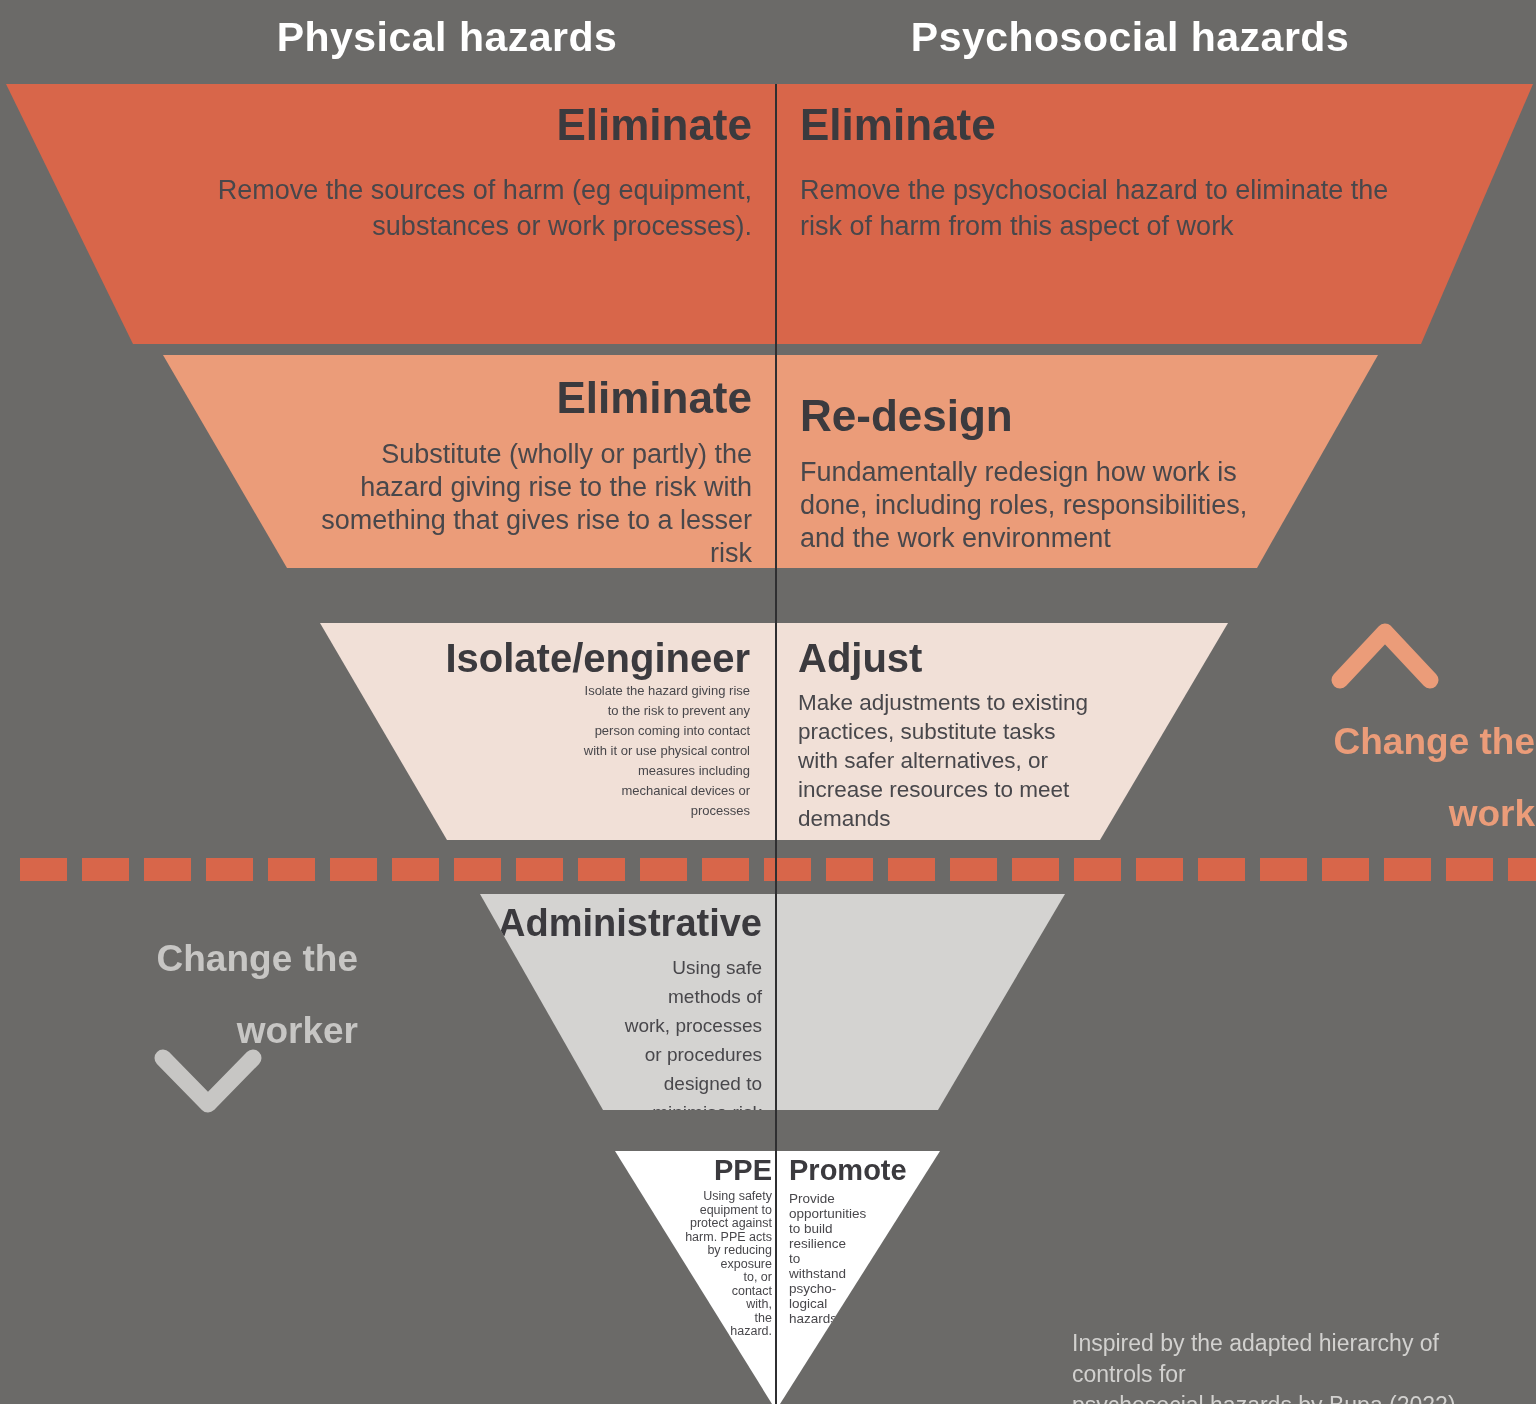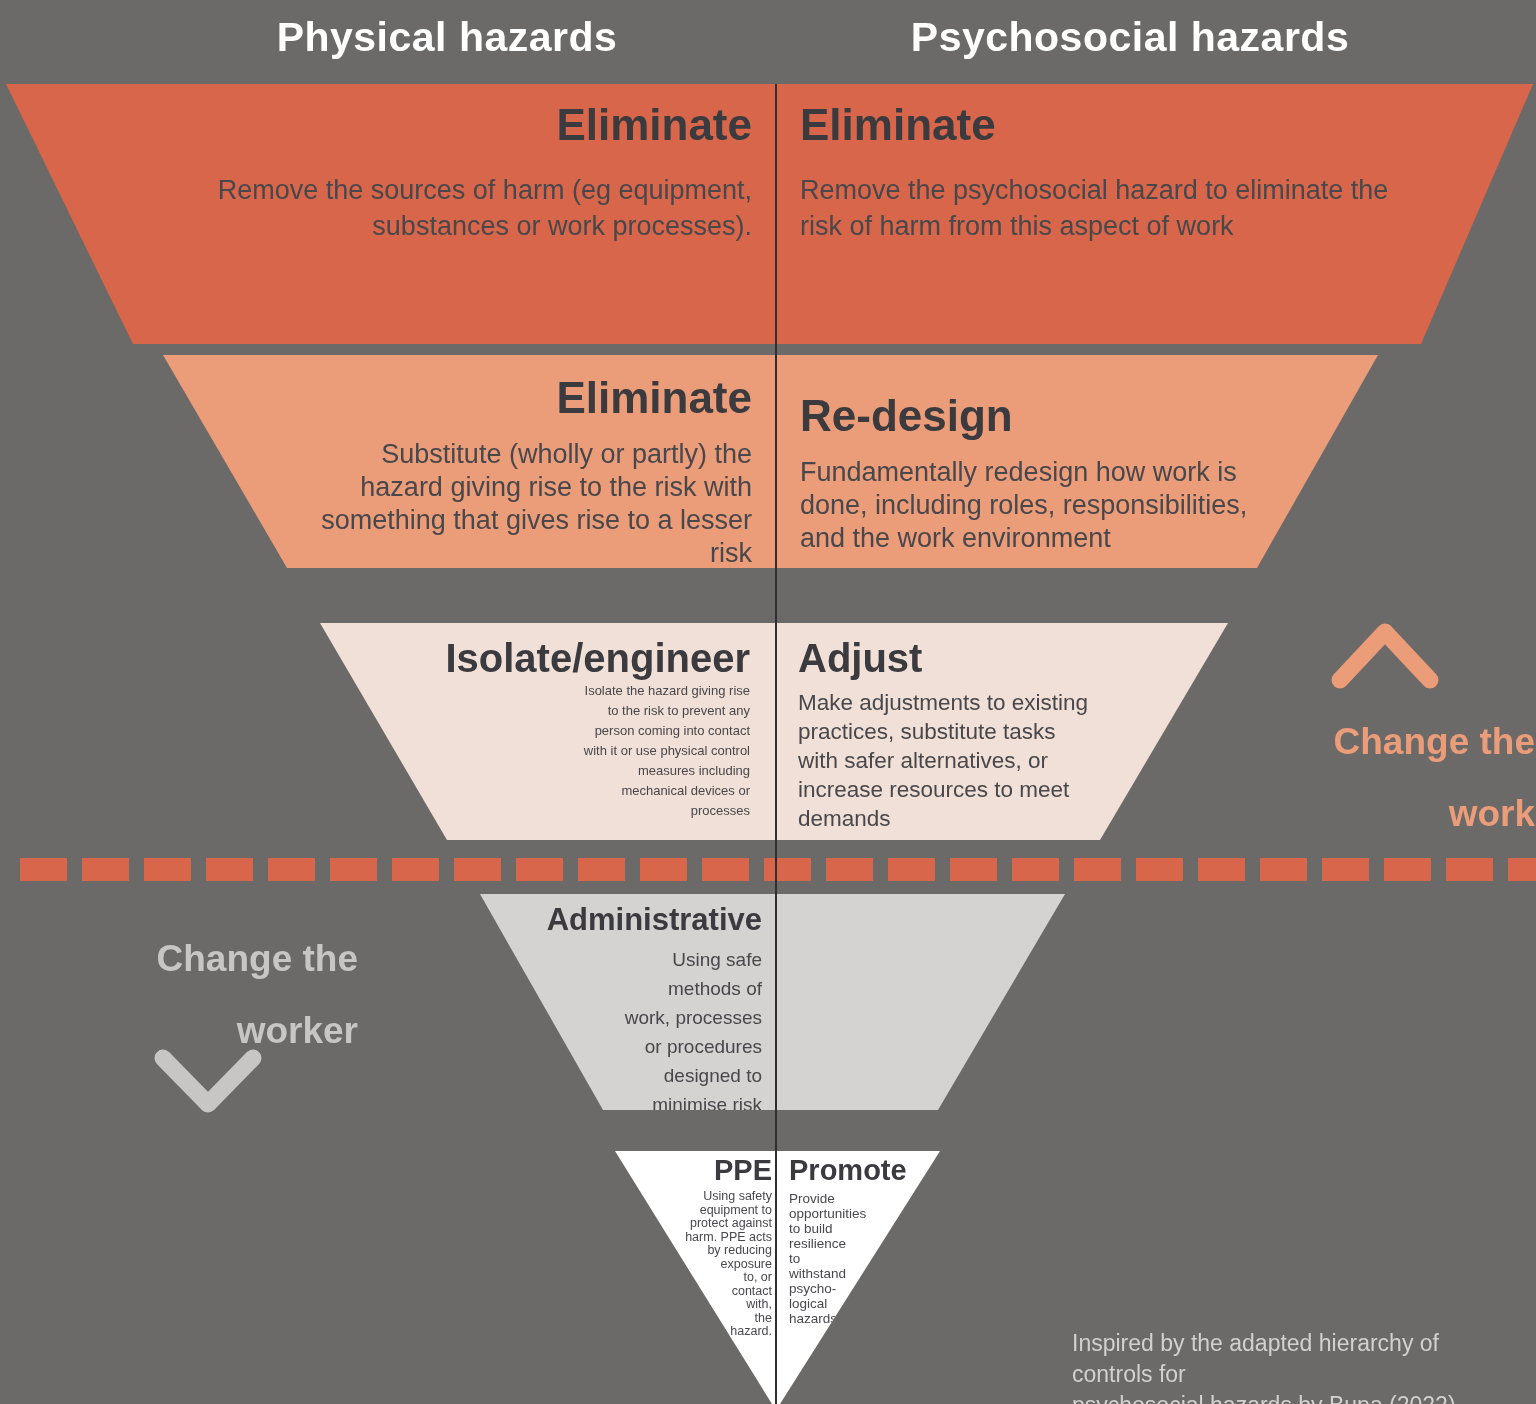--- a/index.html
+++ b/index.html
@@ -61,21 +61,21 @@
   
   .l3 .col-l{right:786px;top:12px;width:440px;}
   .l3 .col-r{left:798px;top:12px;width:420px;}
   .l3 .title{font-size:40px;}
   .l3 .col-l .body{margin-top:0;font-size:13px;line-height:20px;}
   .l3 .col-r .body{margin-top:7px;font-size:22.5px;line-height:29px;}
 
   
   .l4 .col-l{right:774px;top:8px;width:300px;}
   .l4 .col-r{left:793px;top:8px;width:280px;}
-  .l4 .title{font-size:31px;}
+  .l4 .title{font-size:38px;}
   .l4 .col-l .body{margin-top:7px;font-size:19px;line-height:29px;}
   .l4 .col-r .body{margin-top:12px;font-size:19.5px;line-height:21.5px;}
 
   
   .l5 .col-l{right:764px;top:3px;width:170px;text-align:right;}
   .l5 .col-r{left:789px;top:3px;width:170px;}
   .l5 .title{font-size:29px;}
   .l5 .col-l .body{margin-top:3px;font-size:12.5px;line-height:13.5px;}
   .l5 .col-r .body{margin-top:4px;font-size:13.5px;line-height:15px;}
 

